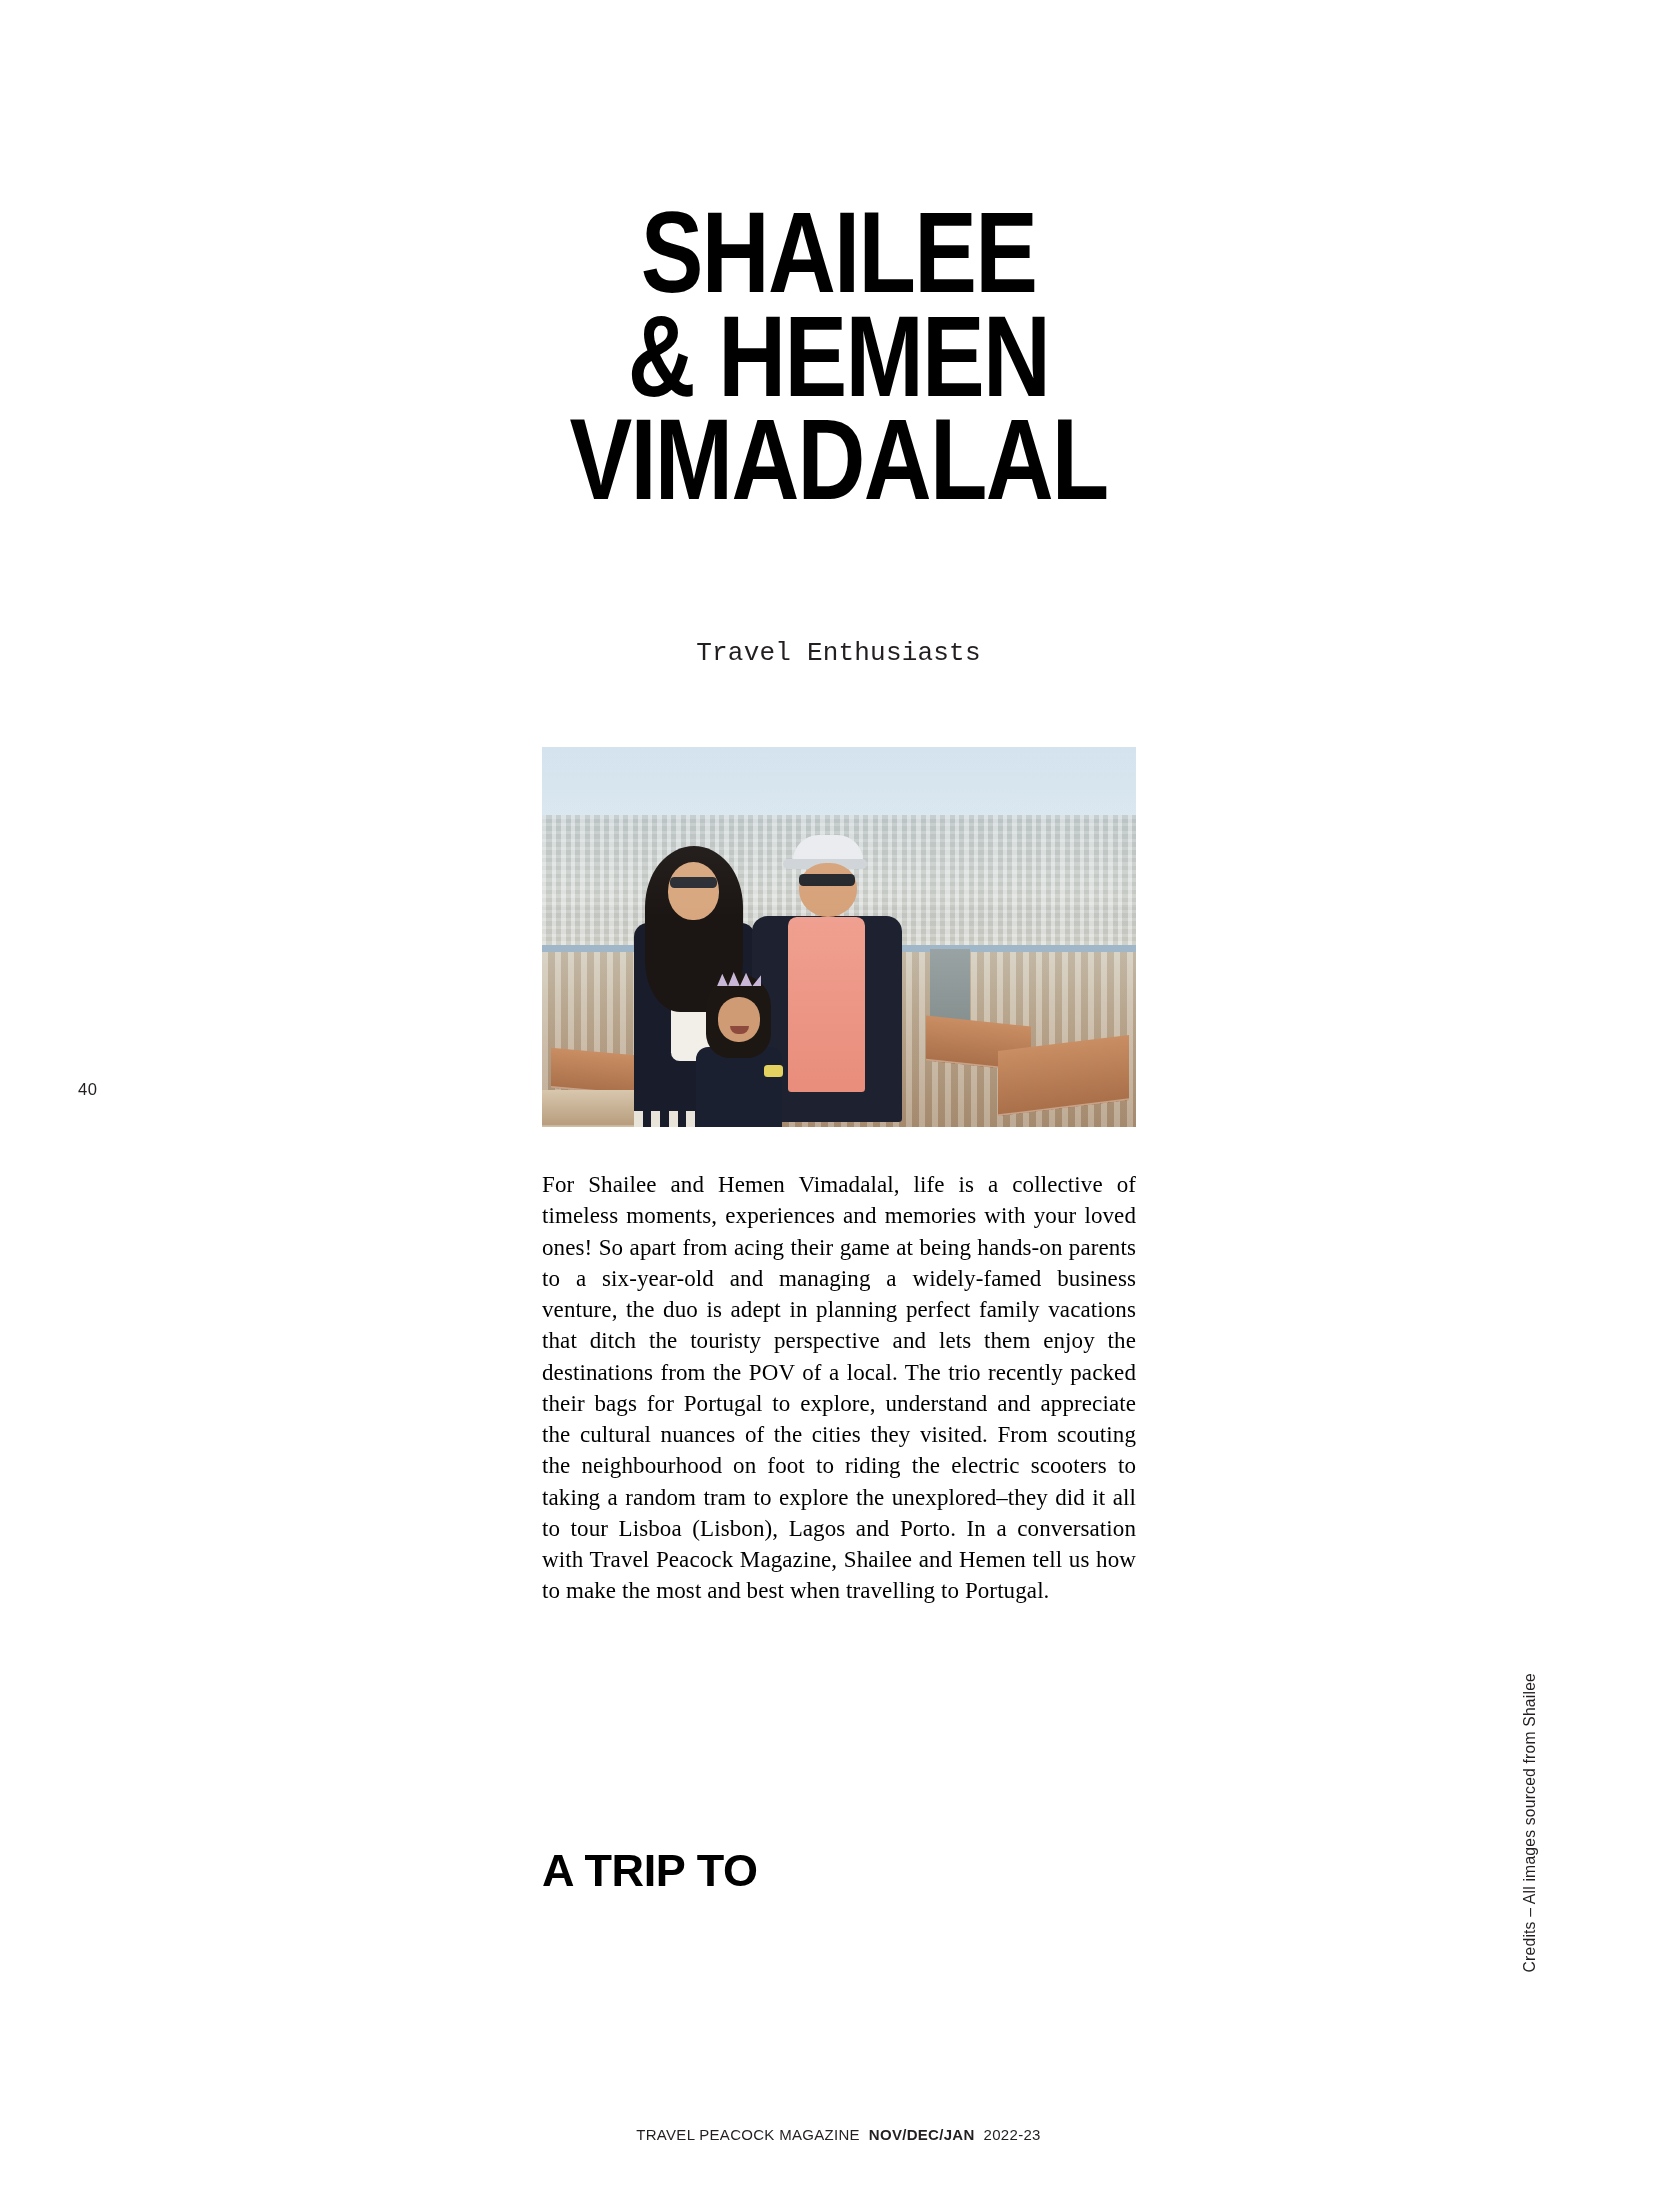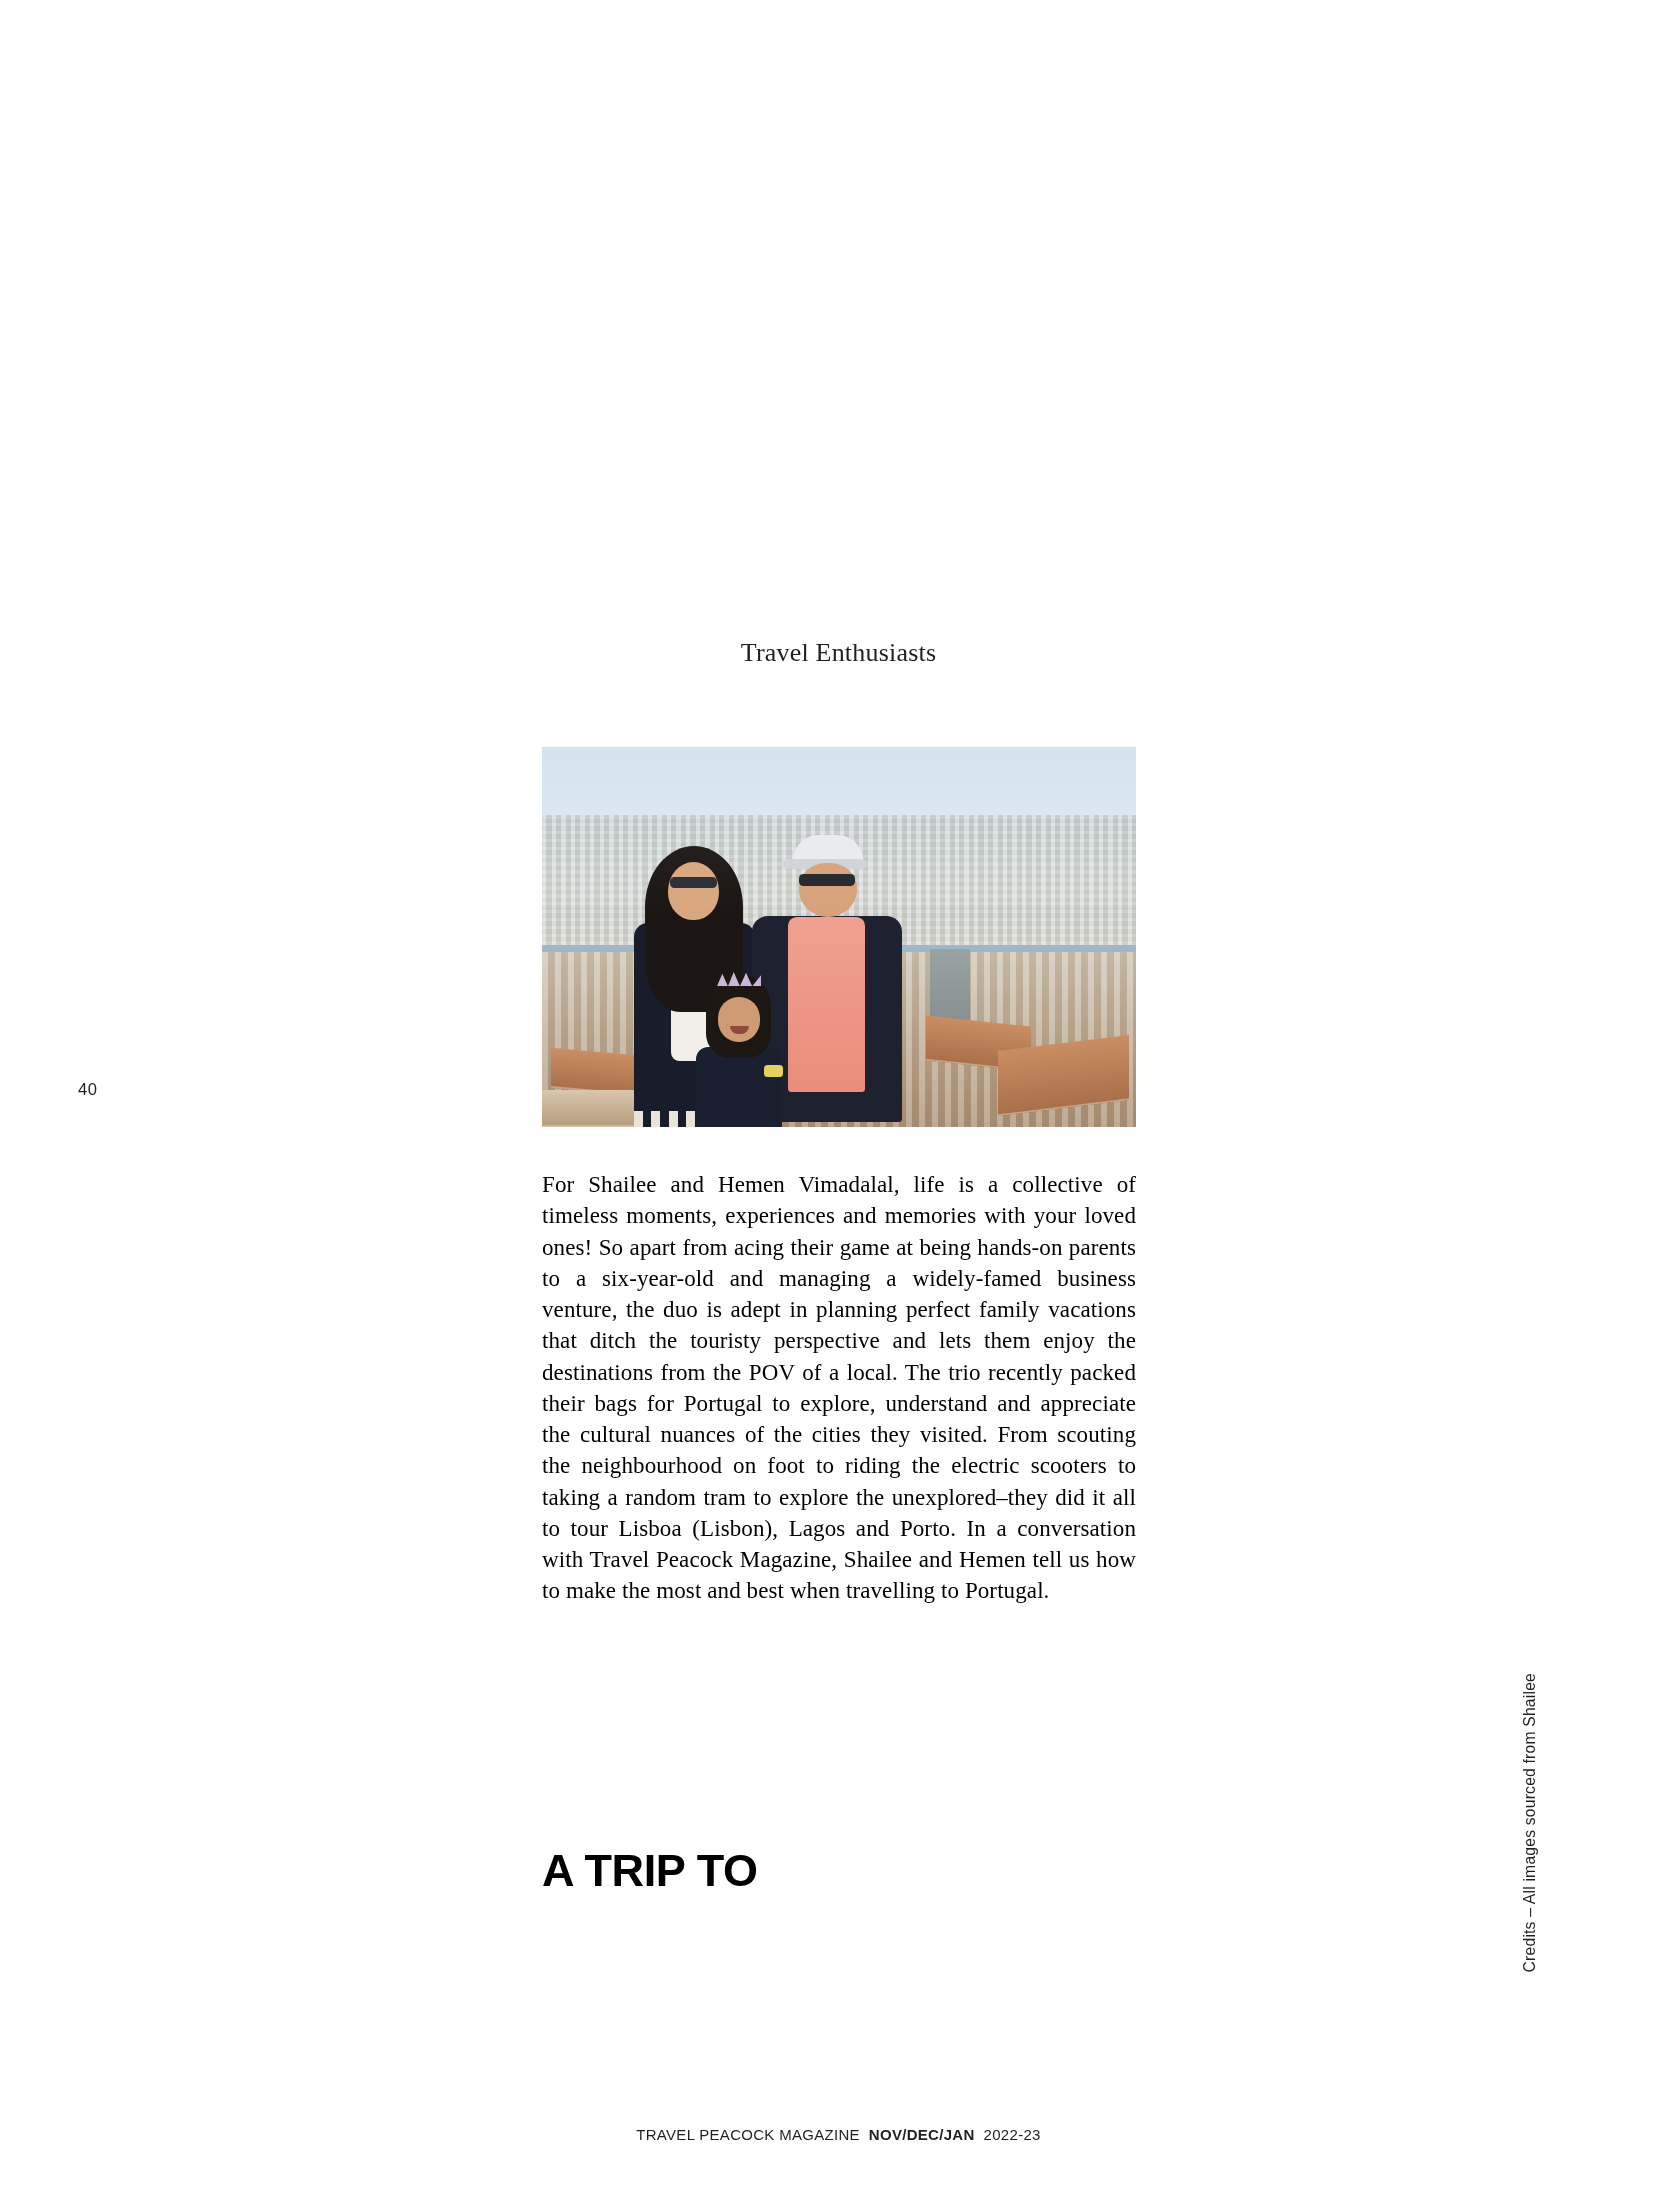--- a/index.html
+++ b/index.html
@@ -54,21 +54,21 @@
   .title-line.l1 { font-size: 94px; }
   .title-line.l2 { font-size: 94px; margin-top: 21px; }
   .title-line.l3 { font-size: 94px; margin-top: 21px; }
 
   .subtitle {
     position: absolute;
     left: 0;
     right: 0;
     top: 638px;
     text-align: center;
-    font-family: Liberation Serif, serif;
+    font-family: Liberation Mono, monospace;
     font-size: 26px;
     color: #231f20;
     letter-spacing: 0.2px;
   }
 
   
   .photo-wrap {
     position: absolute;
     left: 542px;
     top: 747px;
@@ -287,20 +287,25 @@
   }
   .footer .issue { font-weight: bold; }
 </style>
 </head>
 <body>
 
 <div class="page">
 
   <div class="folio">40</div>
 
+  <div class="title-block">
+    <div class="title-line l1">SHAILEE</div>
+    <div class="title-line l2">&amp; HEMEN</div>
+    <div class="title-line l3">VIMADALAL</div>
+  </div>
 
   <div class="subtitle">Travel Enthusiasts</div>
 
   <div class="photo-wrap">
     <div class="photo">
       <div class="ph-sky"></div>
       <div class="ph-hill"></div>
       <div class="ph-roofs">
         <div class="tower"></div>
         <div class="roof r2"></div>

